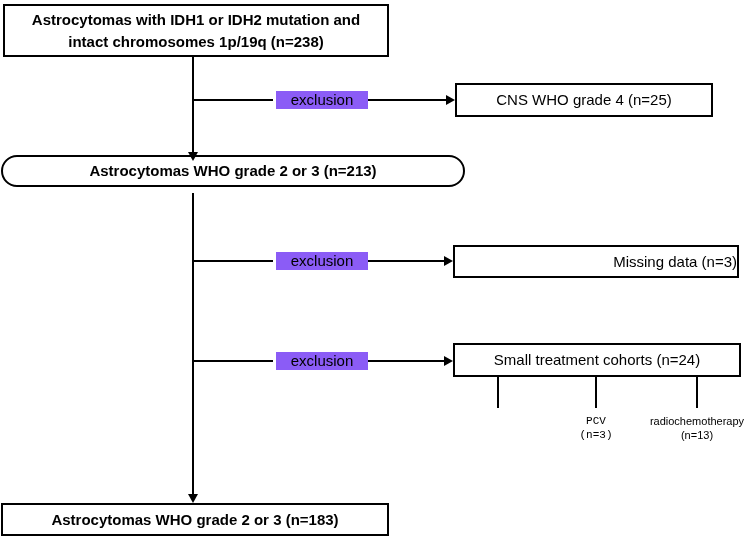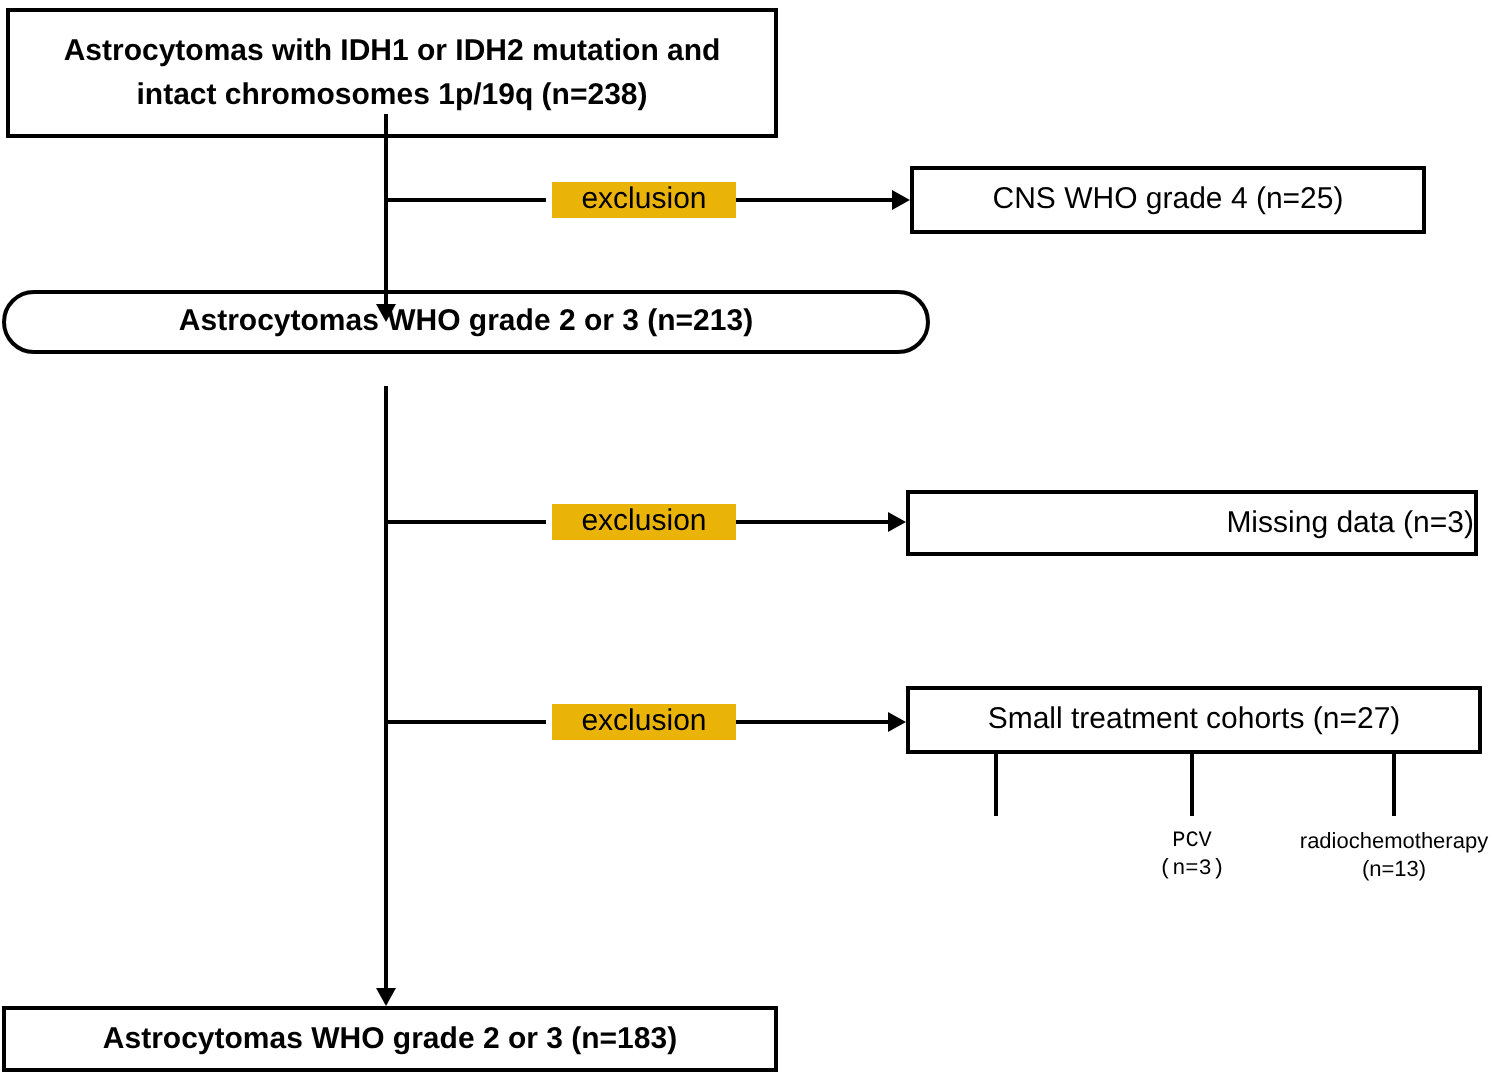--- a/index.html
+++ b/index.html
@@ -25,21 +25,21 @@
     font-size: 15px;
     line-height: 22px;
   }
   .box.bold { font-weight: bold; }
   .line { position: absolute; background: #000000; }
   .edge-label {
     position: absolute;
     font-size: 15px;
     line-height: 18px;
     text-align: center;
-    background: #eab308;
+    background: #8b5cf6;
   }
   .arrow-down {
     position: absolute;
     width: 0; height: 0;
     border-left: 5px solid transparent;
     border-right: 5px solid transparent;
     border-top: 9px solid #000000;
   }
   .arrow-right {
     position: absolute;
@@ -49,22 +49,22 @@
     border-left: 9px solid #000000;
   }
   .sub-label {
     position: absolute;
     font-size: 11px;
     line-height: 14px;
     text-align: center;
   }
 
   
-  #box-source        { left: 3px;   top: 4px;   width: 386px; height: 65px; }
-  #box-grade23-213   { left: 1px;   top: 145px; width: 464px; height: 32px; border-radius: 16px; }
+  #box-source        { left: 3px;   top: 4px;   width: 386px; height: 53px; }
+  #box-grade23-213   { left: 1px;   top: 155px; width: 464px; height: 32px; border-radius: 16px; }
   #box-grade23-183   { left: 1px;   top: 503px; width: 388px; height: 33px; justify-content: center; }
 
   
   #box-grade4        { left: 455px; top: 83px;  width: 258px; height: 34px; }
   #box-missing       { left: 453px; top: 245px; width: 286px; height: 33px; align-items: flex-end; }
   #box-small-cohorts { left: 453px; top: 343px; width: 288px; height: 34px; }
 
   
   #vline-1 { left: 192px; top: 57px;  width: 2px; height: 95px; }
   #varrow-1 { left: 188px; top: 152px; }
@@ -117,21 +117,21 @@
 
   <div class="box" id="box-grade4">
     <span>CNS WHO grade 4 (n=25)</span>
   </div>
 
   <div class="box" id="box-missing">
     <span>Missing data (n=3)</span>
   </div>
 
   <div class="box" id="box-small-cohorts">
-    <span>Small treatment cohorts (n=27)</span>
+    <span>Small treatment cohorts (n=24)</span>
   </div>
 
   <div class="line" id="vline-1"></div>
   <div class="arrow-down" id="varrow-1"></div>
   <div class="line" id="vline-2"></div>
   <div class="arrow-down" id="varrow-2"></div>
 
   <div class="line" id="b1-line-a"></div>
   <div class="edge-label" id="b1-label">exclusion</div>
   <div class="line" id="b1-line-b"></div>

